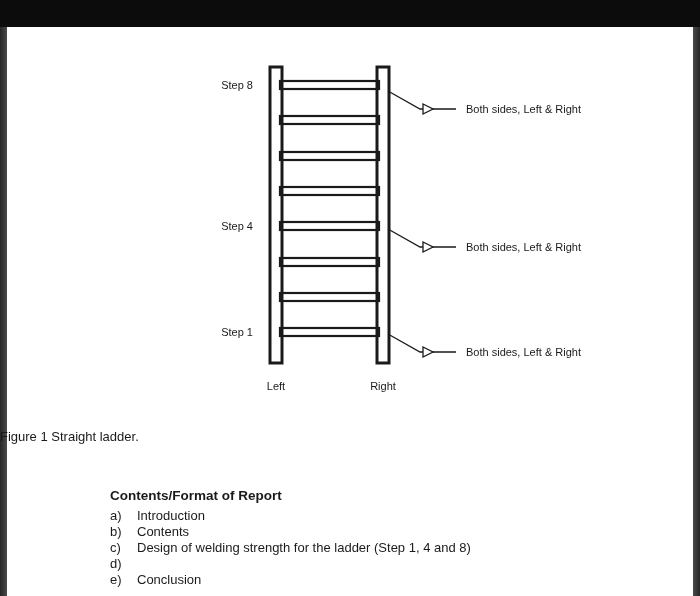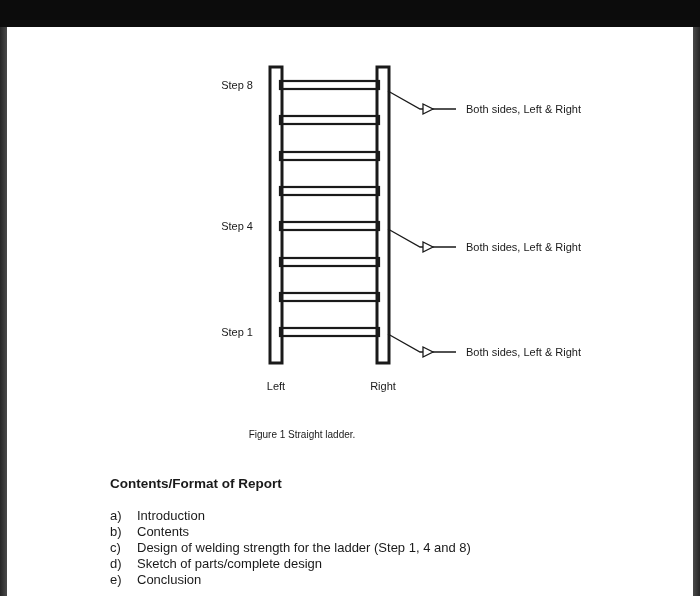--- a/index.html
+++ b/index.html
@@ -20,25 +20,25 @@
     position: absolute; top: 27px; bottom: 0;
     width: 7px; background: #3a3a3a;
   }
   .edge.left  { left: 0;  background: linear-gradient(to right, #262626, #4a4a4a); }
   .edge.right { right: 0; background: linear-gradient(to left,  #262626, #4a4a4a); }
   svg.figure { position: absolute; top: 0; left: 0; }
   svg .ln   { stroke: #1a1a1a; fill: none; }
   svg text  { font-family: "Liberation Sans", sans-serif; fill: #1a1a1a; }
   .caption {
     position: absolute; top: 429px; left: 0;
-    width: 604px; text-align: center;
-    font-size: 10px;
+    width: 604px; text-align: left;
+    font-size: 13px;
   }
   .heading {
-    position: absolute; top: 476px; left: 110px;
+    position: absolute; top: 488px; left: 110px;
     font-size: 13.5px; font-weight: bold;
   }
   .list {
     position: absolute; top: 508px; left: 110px;
     font-size: 13px;
   }
   .row { display: flex; height: 16px; line-height: 16px; }
   .row .lab { width: 27px; }
 </style>
 </head>
@@ -97,19 +97,18 @@
   <div class="row">
     <span class="lab">b)</span>
     <span>Contents</span>
   </div>
   <div class="row">
     <span class="lab">c)</span>
     <span>Design of welding strength for the ladder (Step 1, 4 and 8)</span>
   </div>
   <div class="row">
     <span class="lab">d)</span>
-    <span>Sketch of parts/complete design</span>
   </div>
   <div class="row">
     <span class="lab">e)</span>
     <span>Conclusion</span>
   </div>
 </div>
 
 </body></html>

